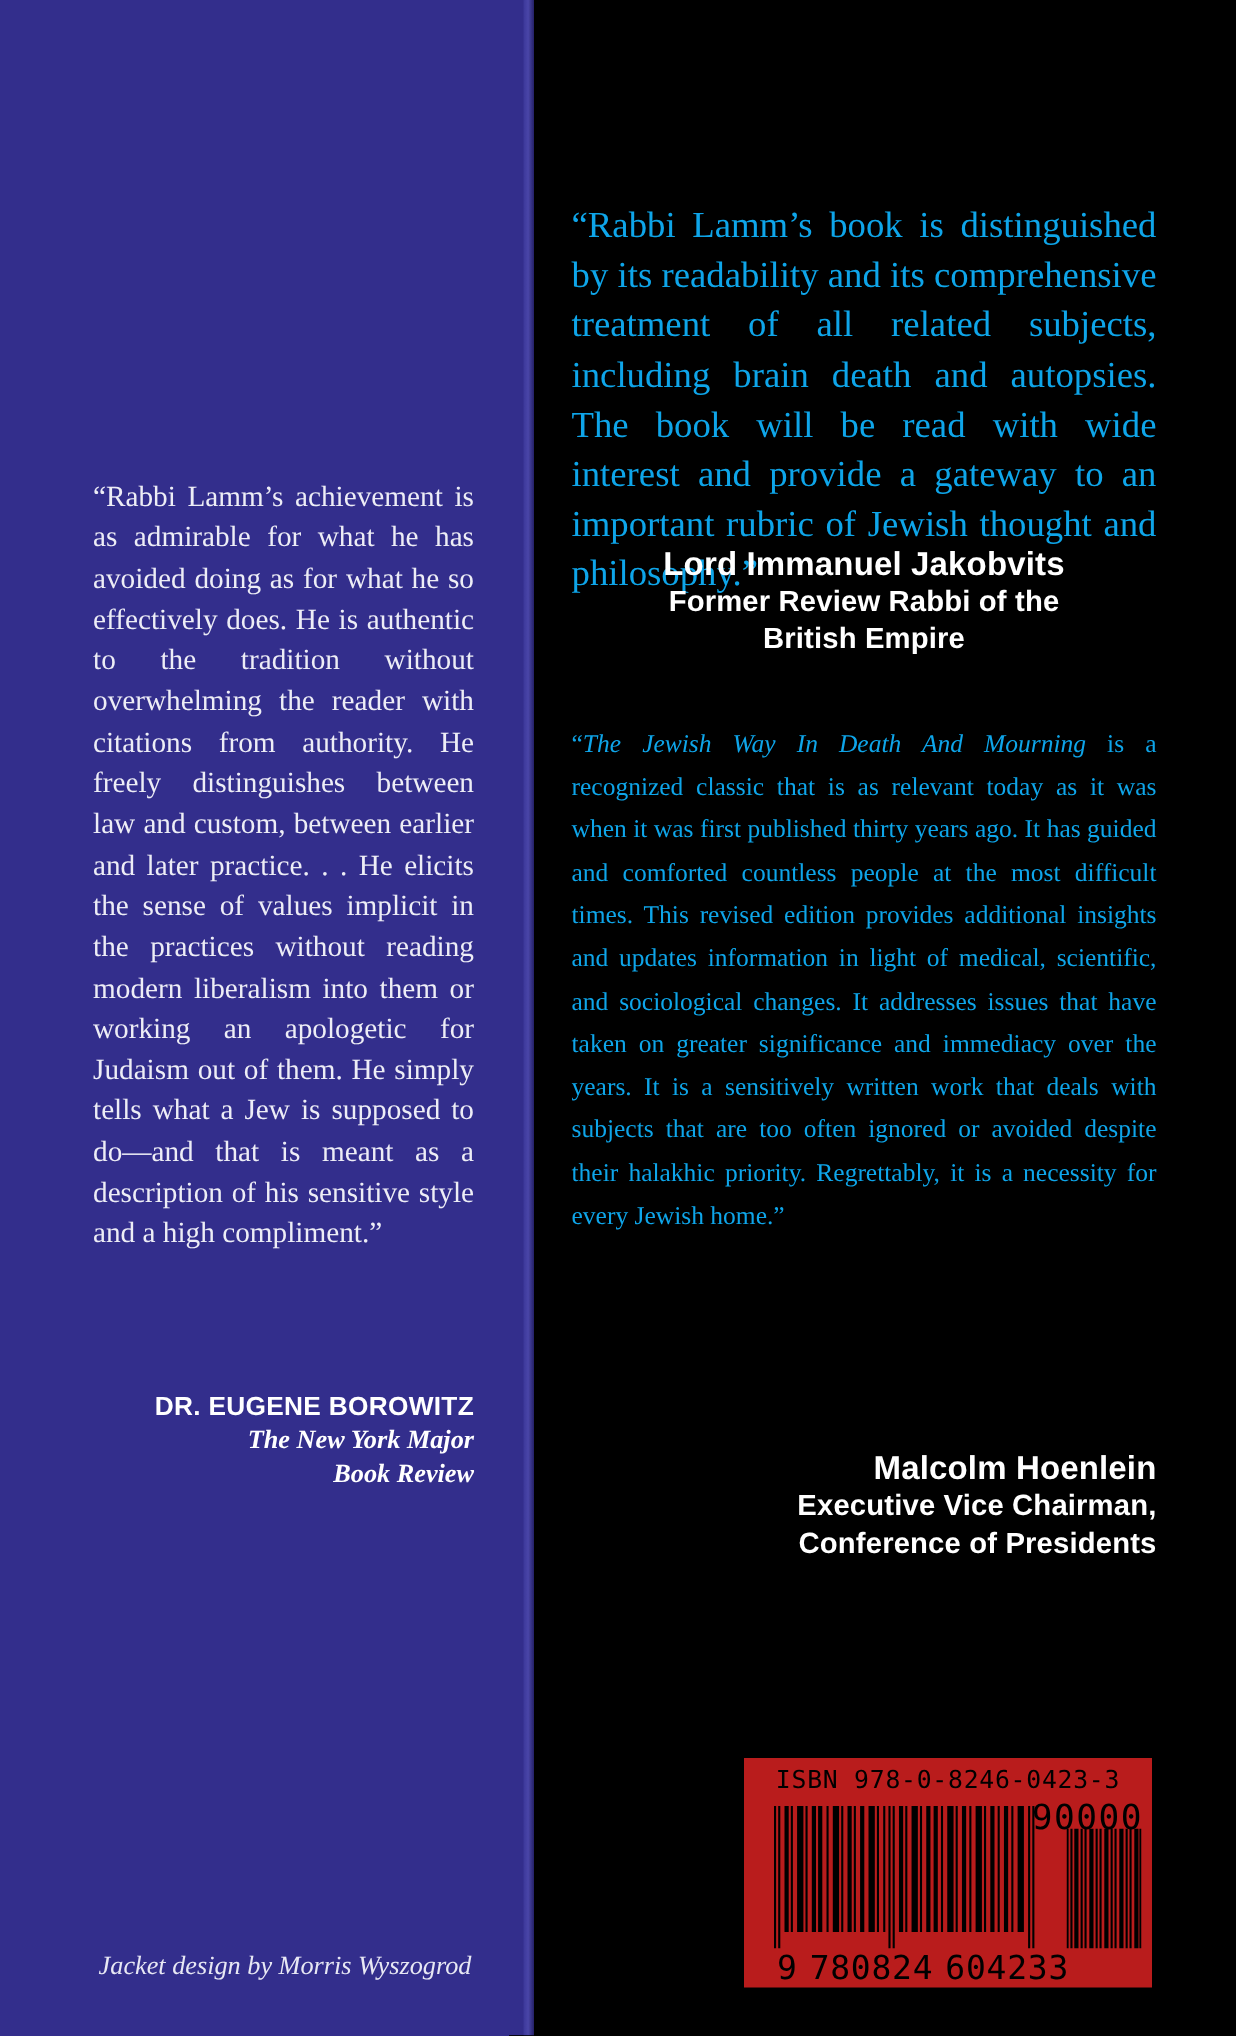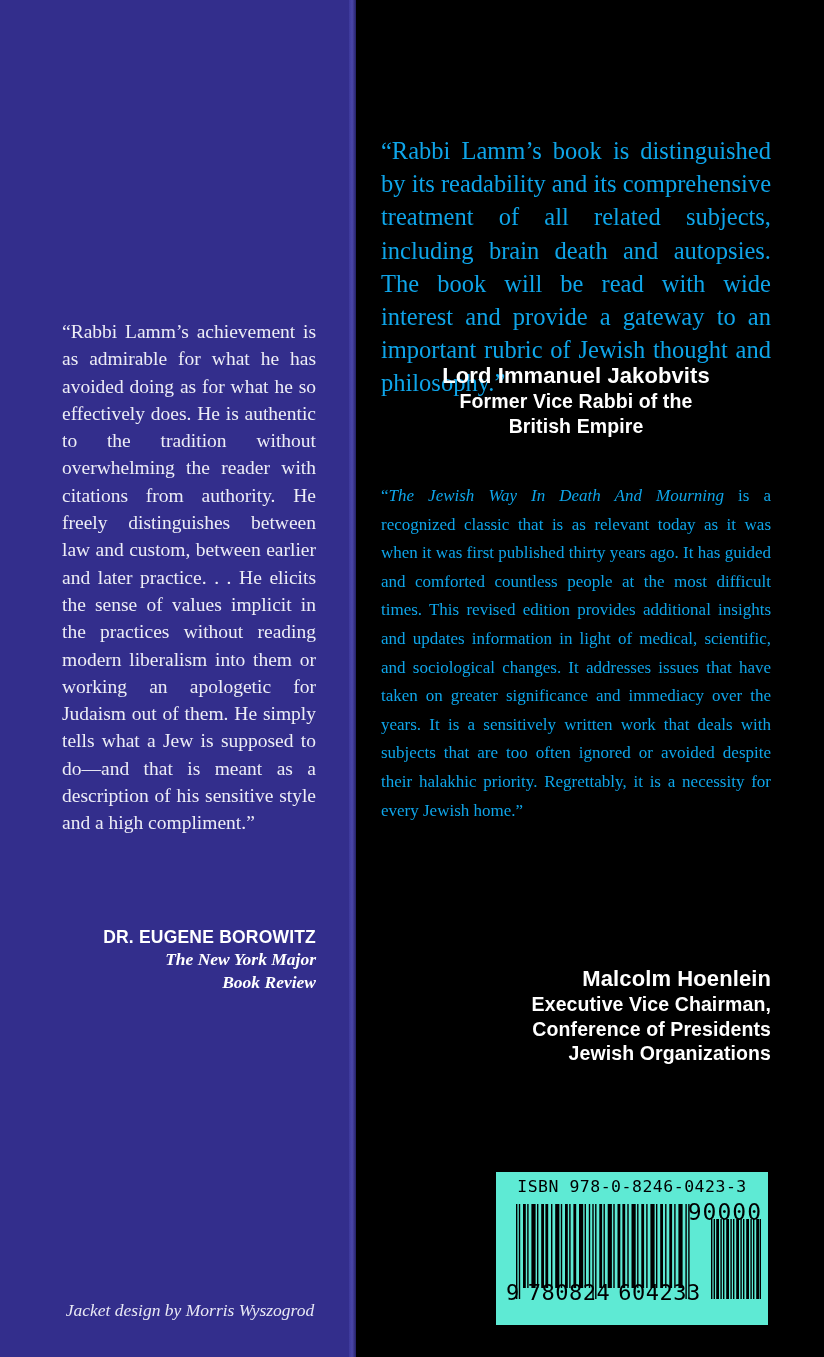--- a/index.html
+++ b/index.html
@@ -147,21 +147,21 @@
   #attrib-1 { top: 362px; text-align: center; }
   #attrib-2 { top: 965px; }
 
   
   #barcode-box {
     position: absolute;
     left: 496px;
     top: 1172px;
     width: 272px;
     height: 153px;
-    background: #5eead4;
+    background: #b91c1c;
     color: #000000;
     box-sizing: border-box;
     padding: 0;
   }
   #isbn-text {
     position: absolute;
     left: 0;
     top: 5px;
     width: 272px;
     text-align: center;
@@ -190,28 +190,28 @@
   #bars-addon {
     position: absolute;
     left: 215px;
     top: 47px;
     width: 50px;
     height: 80px;
   }
   #ean-digits {
     position: absolute;
     left: 0;
-    top: 108px;
+    top: 128px;
     width: 200px;
     font-family: "DejaVu Sans Mono", "Liberation Mono", monospace;
     font-size: 22px;
     color: #000;
     letter-spacing: 0.5px;
     white-space: nowrap;
-    padding-left: 10px;
+    padding-left: 22px;
     box-sizing: border-box;
   }
   #ean-digits .lead { margin-right: 8px; }
   #ean-digits .grp { margin-right: 8px; }
 </style>
 </head>
 <body>
 
 <div id="cover">
 
@@ -227,31 +227,30 @@
     <span class="src">The New York Major</span>
     <span class="src">Book Review</span>
   </div>
 
   <div id="jacket-credit">Jacket design by Morris Wyszogrod</div>
 
   <div class="quote" id="quote-1">“Rabbi Lamm’s book is distinguished by its readability and its comprehensive treatment of all related subjects, including brain death and autopsies. The book will be read with wide interest and provide a gateway to an important rubric of Jewish thought and philosophy.”</div>
 
   <div class="attrib" id="attrib-1">
     <span class="name">Lord Immanuel Jakobvits</span>
-    <span class="role">Former Vice Rabbi of the</span>
+    <span class="role">Former Review Rabbi of the</span>
     <span class="role">British Empire</span>
   </div>
 
   <div class="quote" id="quote-2"><span>“</span><span class="title-italic">The Jewish Way In Death And Mourning</span><span> is a recognized classic that is as relevant today as it was when it was first published thirty years ago. It has guided and comforted countless people at the most difficult times. This revised edition provides additional insights and updates information in light of medical, scientific, and sociological changes. It addresses issues that have taken on greater significance and immediacy over the years. It is a sensitively written work that deals with subjects that are too often ignored or avoided despite their halakhic priority. Regrettably, it is a necessity for every Jewish home.”</span></div>
 
   <div class="attrib" id="attrib-2">
     <span class="name">Malcolm Hoenlein</span>
     <span class="role">Executive Vice Chairman,</span>
     <span class="role">Conference of Presidents</span>
-    <span class="role">Jewish Organizations</span>
   </div>
 
   <div id="barcode-box">
     <div id="isbn-text">ISBN 978-0-8246-0423-3</div>
     <div id="addon-digits">90000</div>
     <svg id="bars-main" viewBox="0 0 175 95" preserveAspectRatio="none">
       <g fill="#000000">
         <rect x="0" y="0" width="1.4" height="95"></rect>
         <rect x="2.8" y="0" width="1.4" height="95"></rect>
         <rect x="7" y="0" width="2.8" height="84"></rect>

